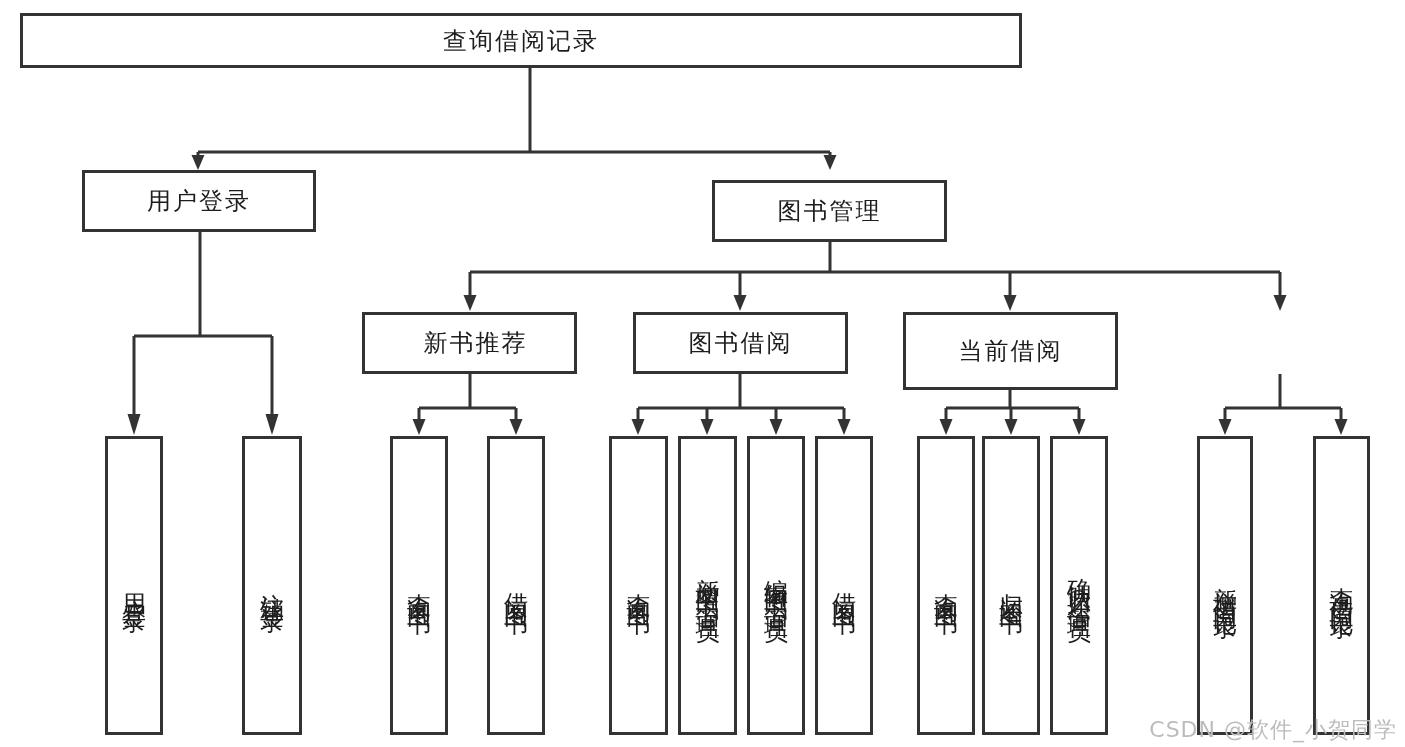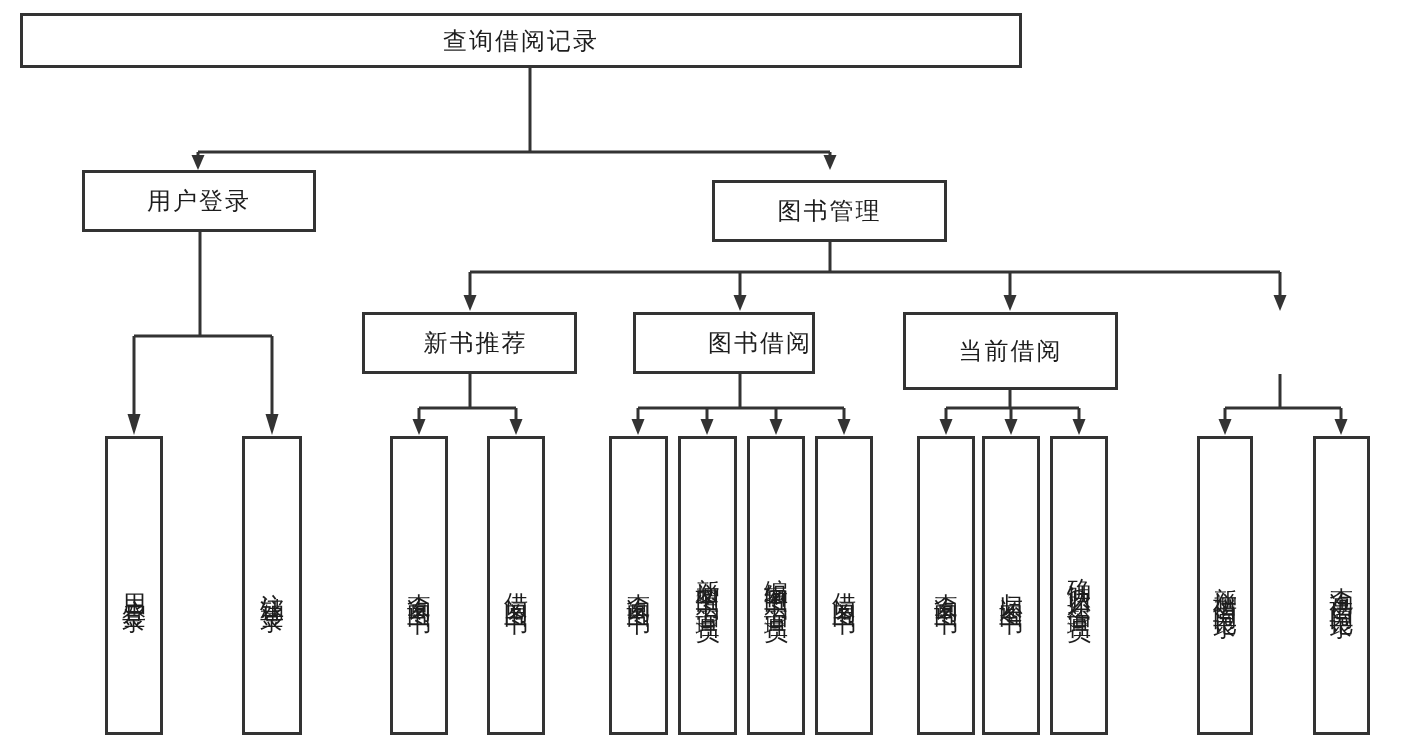--- a/index.html
+++ b/index.html
@@ -116,21 +116,21 @@
   <div class="node h" style="left:82px; top:170px; width:234px; height:62px;">
     <span class="label">用户登录</span>
   </div>
   <div class="node h" style="left:712px; top:170px; width:235px; height:62px;margin-top:10px;">
     <span class="label">图书管理</span>
   </div>
 
   <div class="node h" style="left:362px; top:312px; width:215px; height:62px;padding-left:12px;">
     <span class="label">新书推荐</span>
   </div>
-  <div class="node h" style="left:633px; top:312px; width:182px; height:62px;justify-content:flex-end;">
+  <div class="node h" style="left:633px; top:312px; width:215px; height:62px;">
     <span class="label">图书借阅</span>
   </div>
   <div class="node h" style="left:903px; top:312px; width:215px; height:78px;">
     <span class="label">当前借阅</span>
   </div>
 
   <div class="node v" style="left:105px; width:58px;">
     <span class="label">用户登录</span>
   </div>
   <div class="node v" style="left:242px; width:60px;">
@@ -167,14 +167,15 @@
     <span class="label">确认归还（管理员）</span>
   </div>
 
   <div class="node v" style="left:1197px; width:56px;">
     <span class="label">新增借阅记录</span>
   </div>
   <div class="node v" style="left:1313px; width:57px;">
     <span class="label">查询借阅记录</span>
   </div>
 
+  <div class="watermark">CSDN @软件_小贺同学</div>
 
 </div>
 
 </body></html>

